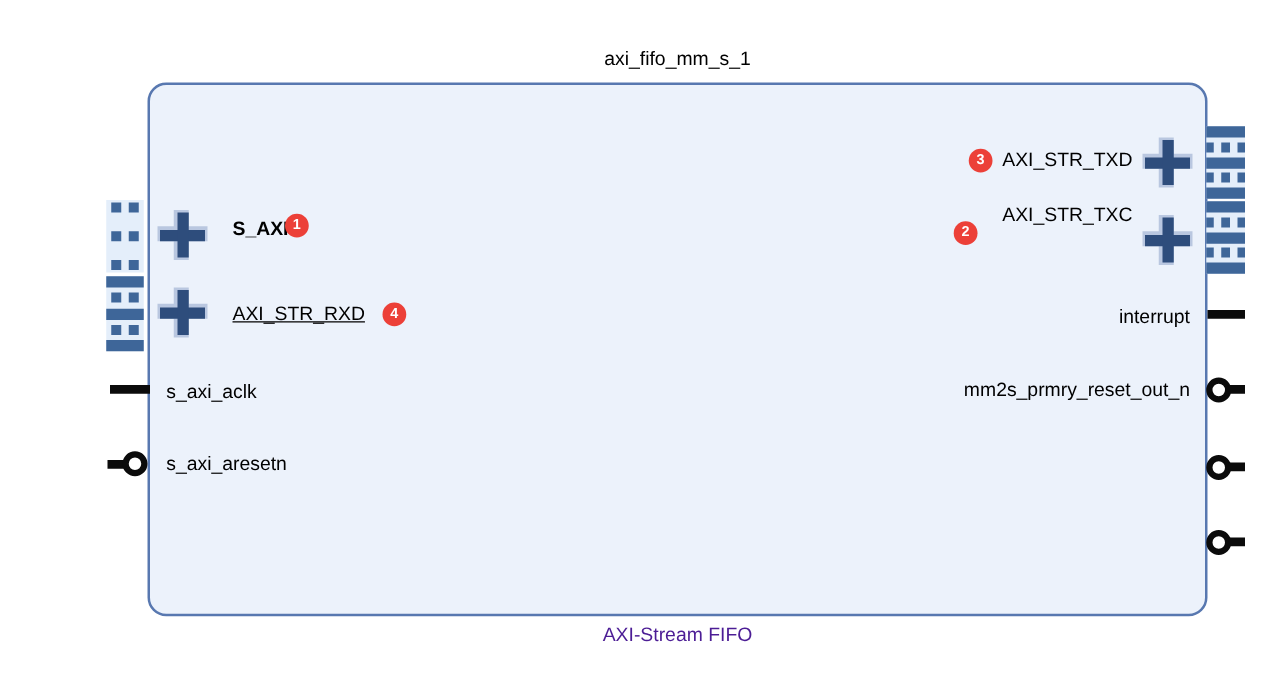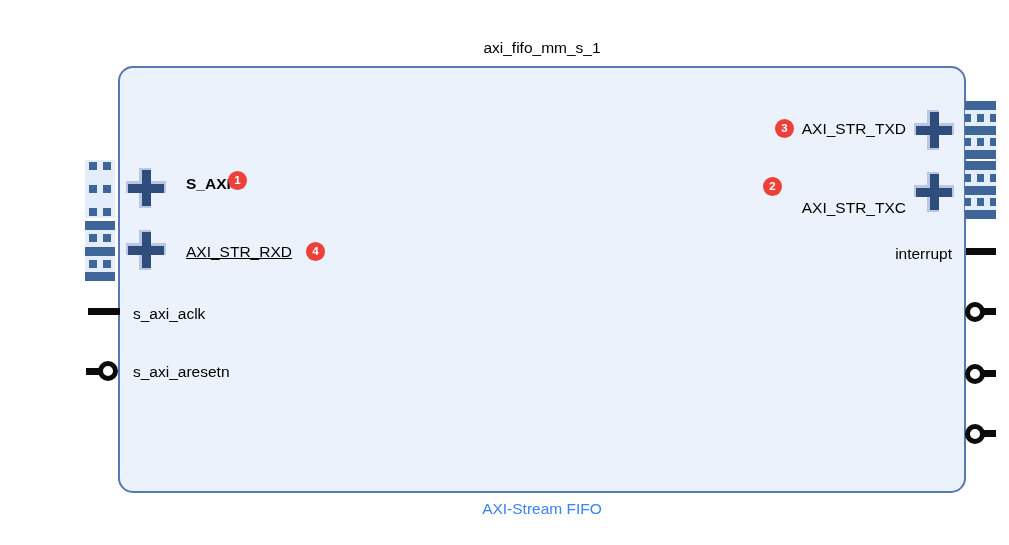--- a/index.html
+++ b/index.html
@@ -2,21 +2,21 @@
 <html><head>
 <meta charset="utf-8">
 <style>
   html,body{margin:0;padding:0;background:#ffffff;}
   .canvas{position:relative;width:1009px;height:524px;background:#ffffff;overflow:hidden;
           font-family:"Liberation Sans",sans-serif;margin-left:38px;}
   .block{position:absolute;left:80px;top:66px;width:848px;height:427px;box-sizing:border-box;
          background:#ECF2FB;border:2px solid #5878B0;border-radius:15px;}
   .lbl{position:absolute;font-size:15.5px;line-height:17px;color:#000;white-space:nowrap;}
   .lbl.r{text-align:center;}
-  .blue-lbl{color:#3b82f6;}
+  .blue-lbl{color:#4c1d95;}
   .center-lbl{left:80px;width:848px;text-align:center;}
   .badge{position:absolute;width:19px;height:19px;border-radius:50%;background:#EC4038;
          color:#fff;font-size:11.5px;font-weight:bold;line-height:19px;text-align:center;}
   .stub{position:absolute;height:7px;background:#0b0b0b;}
   .bubble{position:absolute;width:20px;height:20px;box-sizing:border-box;border:5px solid #0b0b0b;
           border-radius:50%;background:#fff;}
   .plus{position:absolute;width:40px;height:40px;}
   .plus i{position:absolute;display:block;}
   .plus .lh{left:0;top:13px;width:40px;height:12px;background:#B9C7E0;}
   .plus .lv{left:13px;top:0;width:12px;height:40px;background:#B9C7E0;}
@@ -125,31 +125,32 @@
   <div class="badge" style="left:737px;top:119px;">3</div>
   <div class="lbl r" style="right:141px;top:120px;">AXI_STR_TXD</div>
   <div class="plus" style="left:876px;top:110px;">
     <i class="lh"></i>
       <i class="lv"></i>
       <i class="dh"></i>
       <i class="dv"></i>
   </div>
 
   <div class="badge" style="left:725px;top:177px;">2</div>
-  <div class="lbl r" style="right:141px;top:199px;">AXI_STR_TXC</div>
+  <div class="lbl r" style="right:141px;top:164px;">AXI_STR_TXC</div>
   <div class="plus" style="left:876px;top:172px;">
     <i class="lh"></i>
       <i class="lv"></i>
       <i class="dh"></i>
       <i class="dv"></i>
   </div>
 
   <div class="lbl r" style="right:95px;top:245px;">interrupt</div>
   <div class="stub" style="left:928px;top:248px;width:30px;"></div>
 
+  <div class="lbl r" style="right:95px;top:304px;">mm2s_prmry_reset_out_n</div>
   <div class="bubble" style="left:927px;top:302px;"></div>
   <div class="stub" style="left:945px;top:308px;width:13px;"></div>
 
   <div class="bubble" style="left:927px;top:364px;"></div>
   <div class="stub" style="left:945px;top:370px;width:13px;"></div>
 
   <div class="bubble" style="left:927px;top:424px;"></div>
   <div class="stub" style="left:945px;top:430px;width:13px;"></div>
 
   <div class="lbl center-lbl blue-lbl" style="top:500px;">AXI-Stream FIFO</div>

